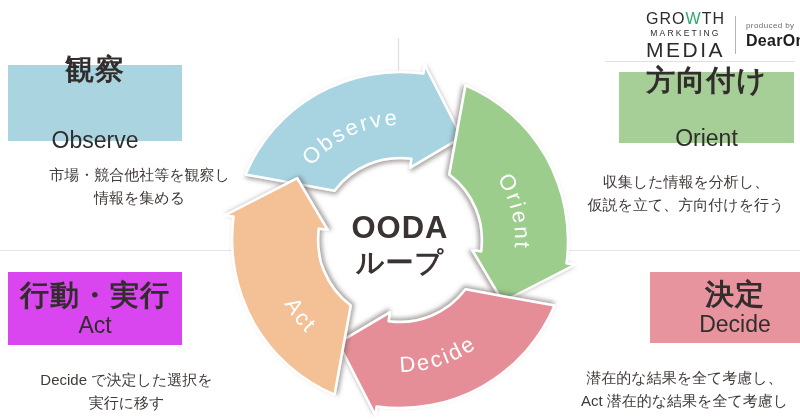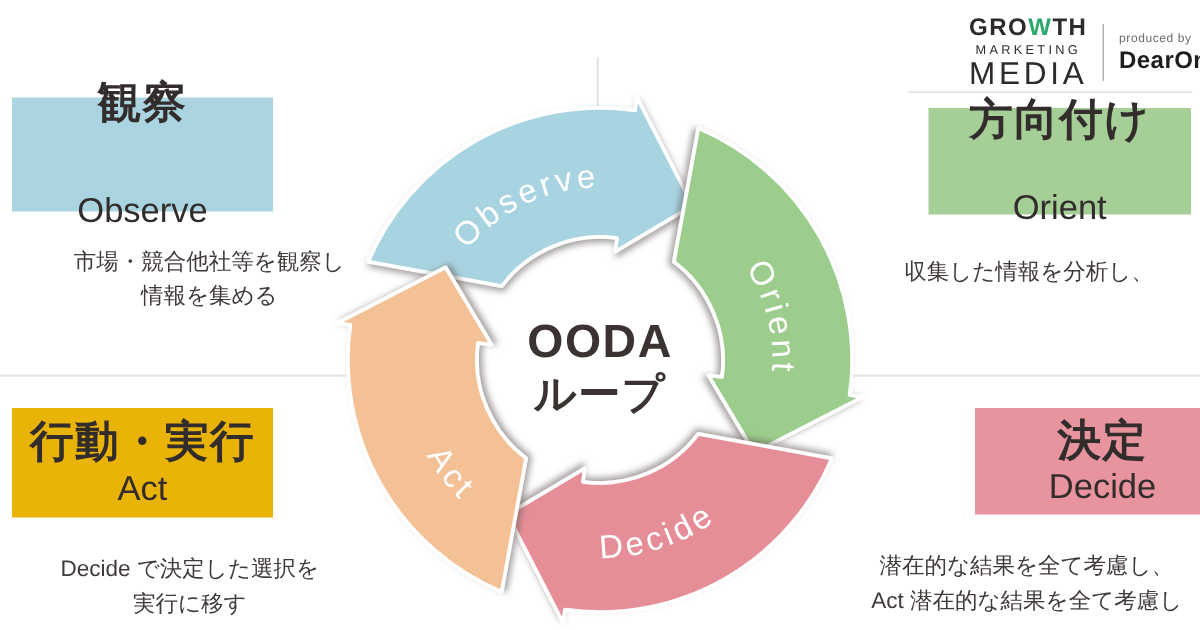--- a/index.html
+++ b/index.html
@@ -3,21 +3,21 @@
 <meta charset="utf-8">
 <style>
   html,body{margin:0;padding:0;background:#fff;}
   .stage{position:relative;width:800px;height:420px;background:#ffffff;overflow:hidden;
          font-family:"Liberation Sans","DejaVu Sans",sans-serif;}
   svg.diagram{position:absolute;left:0;top:0;width:800px;height:420px;}
 
   
   .logo{position:absolute;top:11px;left:646px;display:flex;align-items:center;gap:10px;}
   .gm{text-align:center;color:#2e2a29;}
-  .gm-l1{font-size:16px;font-weight:700;letter-spacing:1px;line-height:1;}
+  .gm-l1{font-size:16px;font-weight:400;letter-spacing:1px;line-height:1;}
   .gm-l2{font-size:8.5px;letter-spacing:2.2px;line-height:1;margin:2px 0 1px 0;}
   .gm-l3{font-size:21px;letter-spacing:2.5px;line-height:1;}
   .logo-divider{width:1px;height:38px;background:#b7b3b1;}
   .dear{padding-top:1px;text-align:left;}
   .pb{font-size:8px;color:#6b6b6b;letter-spacing:0.4px;}
   .do{font-size:16px;font-weight:700;color:#1e1c1c;margin-top:2px;letter-spacing:0.3px;}
 
   
   .card{position:absolute;}
   .label-box{display:flex;flex-direction:column;align-items:center;justify-content:center;width:100%;}
@@ -110,25 +110,25 @@
       <div class="en">Observe</div>
     </div>
     <p class="desc"><span>市場・競合他社等を観察し</span><br><span>情報を集める</span></p>
   </div>
 
   <div class="card" id="card-orient">
     <div class="label-box" style="background: rgb(165, 207, 150);">
       <div class="jp">方向付け</div>
       <div class="en">Orient</div>
     </div>
-    <p class="desc"><span>収集した情報を分析し、</span><br></p>
+    <p class="desc"><span>収集した情報を分析し、</span><br><span>仮説を立て、方向付けを行う</span></p>
   </div>
 
   <div class="card" id="card-act">
-    <div class="label-box" style="background: #eab308;">
+    <div class="label-box" style="background: #d946ef;">
       <div class="jp">行動・実行</div>
       <div class="en">Act</div>
     </div>
     <p class="desc"><span>Decide で決定した選択を</span><br><span>実行に移す</span></p>
   </div>
 
   <div class="card" id="card-decide">
     <div class="label-box" style="background: rgb(231, 148, 159);">
       <div class="jp">決定</div>
       <div class="en">Decide</div>

